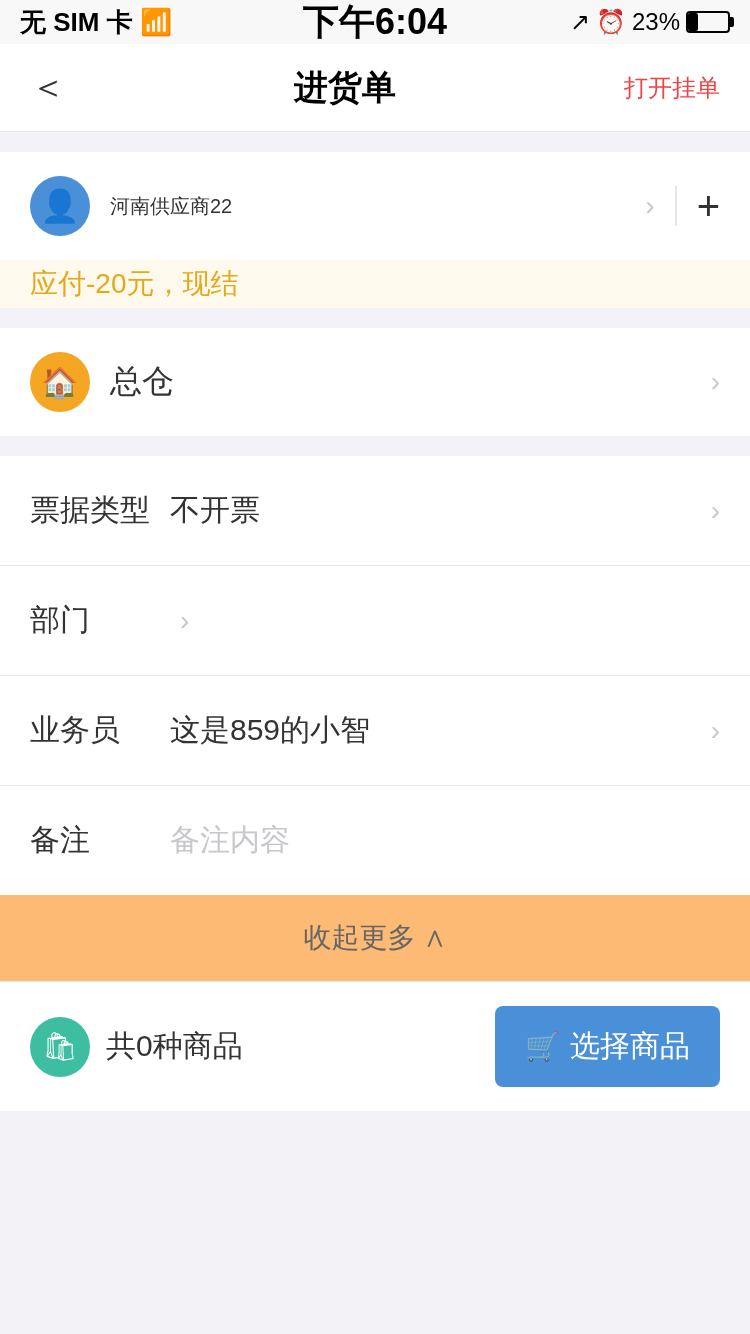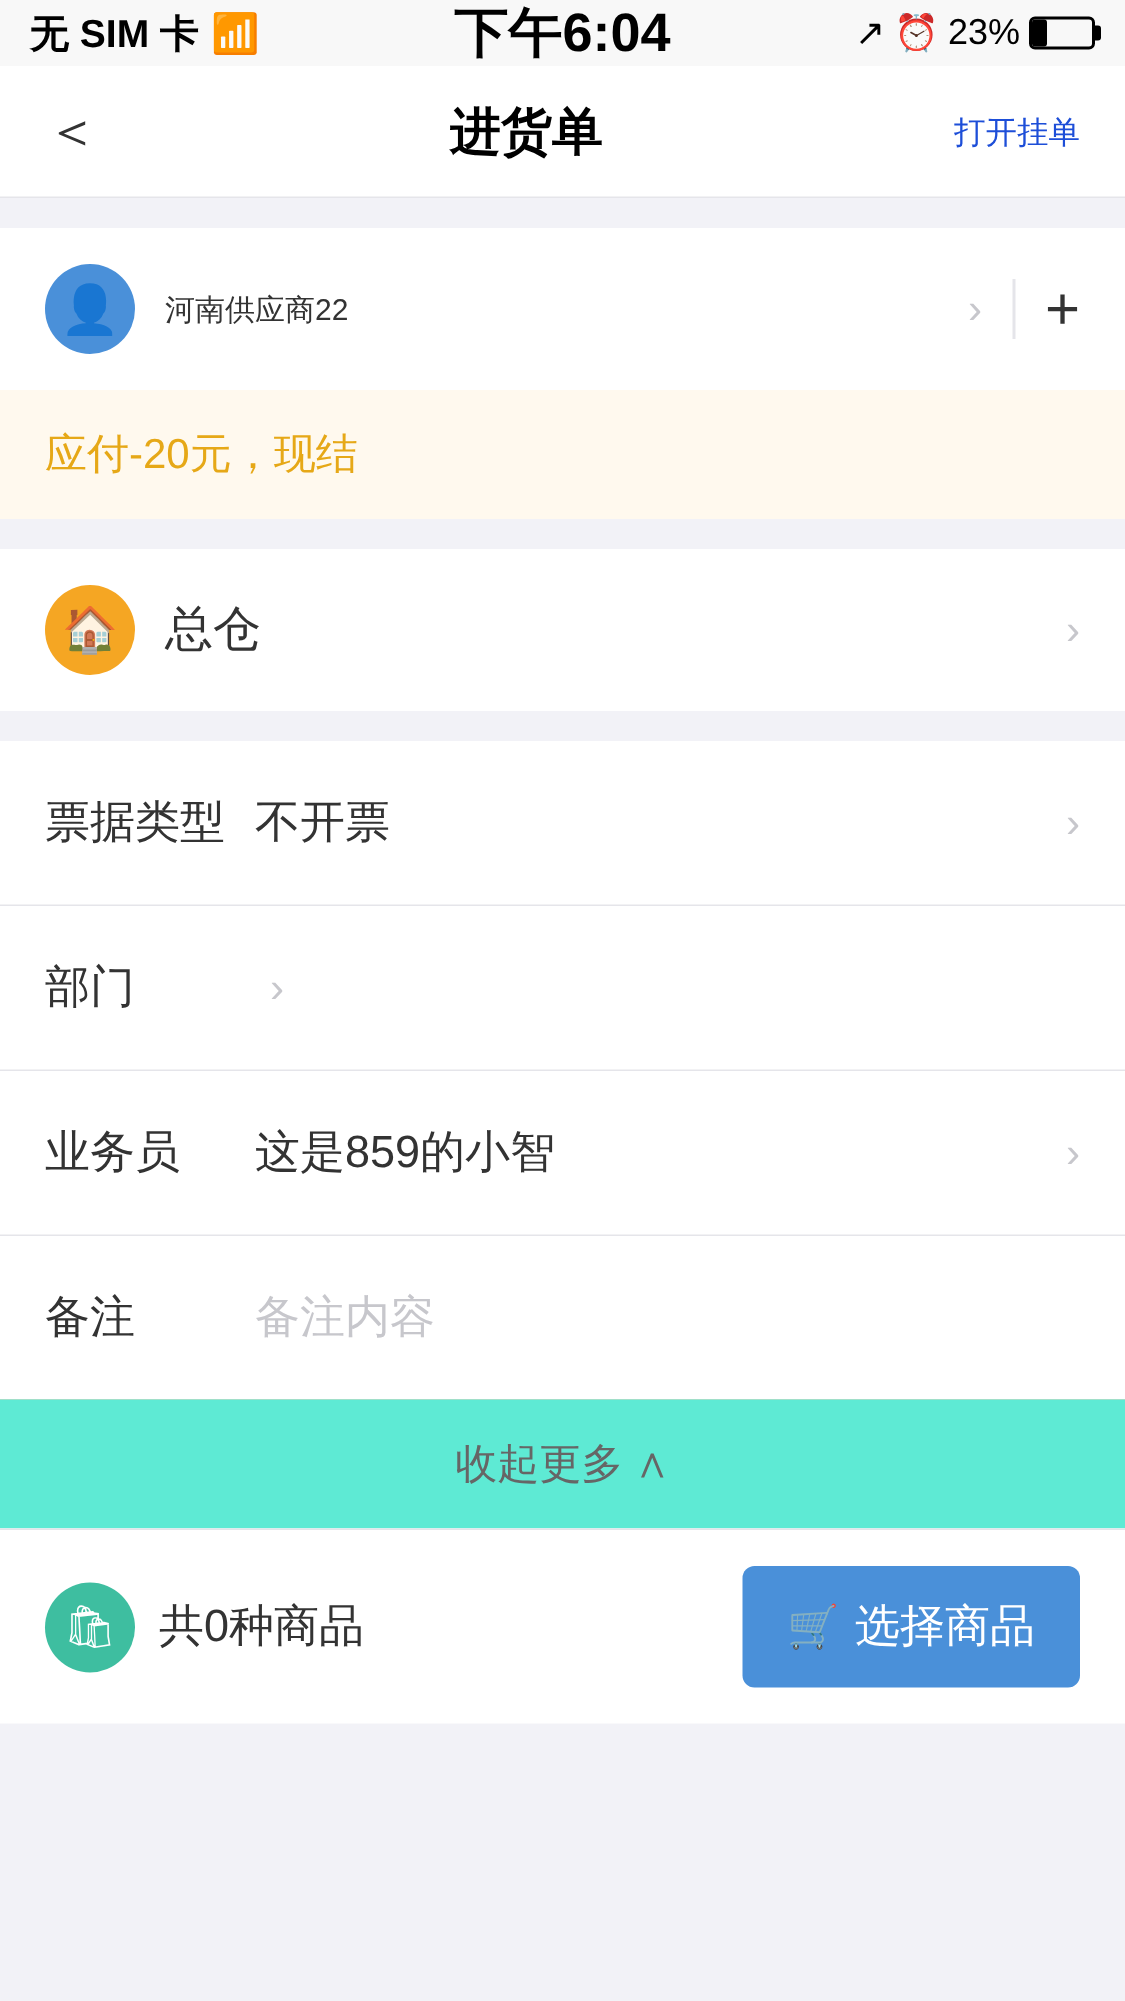--- a/index.html
+++ b/index.html
@@ -88,22 +88,22 @@
       font-size: 36px;
       color: #333;
       cursor: pointer;
     }
     .nav-title {
       font-size: 34px;
       font-weight: 600;
       color: #000;
     }
     .nav-action {
-      font-size: 21px;
-      color: #1d4ed8;
+      font-size: 24px;
+      color: #ef4444;
       cursor: pointer;
     }
 
     
     .section-gap {
       height: 20px;
       background: #f2f2f7;
     }
 
     
@@ -152,21 +152,21 @@
     .supplier-divider {
       width: 2px;
       height: 40px;
       background: #e5e5ea;
       margin-right: 20px;
     }
 
     
     .notice-bar {
       background: #fff9ee;
-      padding: 24px 30px;
+      padding: 5px 30px;
       font-size: 28px;
       color: #e6a817;
     }
 
     
     .warehouse-row {
       display: flex;
       align-items: center;
       padding: 24px 30px;
       background: #fff;
@@ -227,21 +227,21 @@
       color: #c7c7cc;
     }
     .form-arrow {
       font-size: 28px;
       color: #c7c7cc;
       margin-left: 10px;
     }
 
     
     .collapse-row {
-      background: #5eead4;
+      background: #fdba74;
       display: flex;
       align-items: center;
       justify-content: center;
       padding: 24px 30px;
       cursor: pointer;
     }
     .collapse-text {
       font-size: 28px;
       color: #666;
     }

